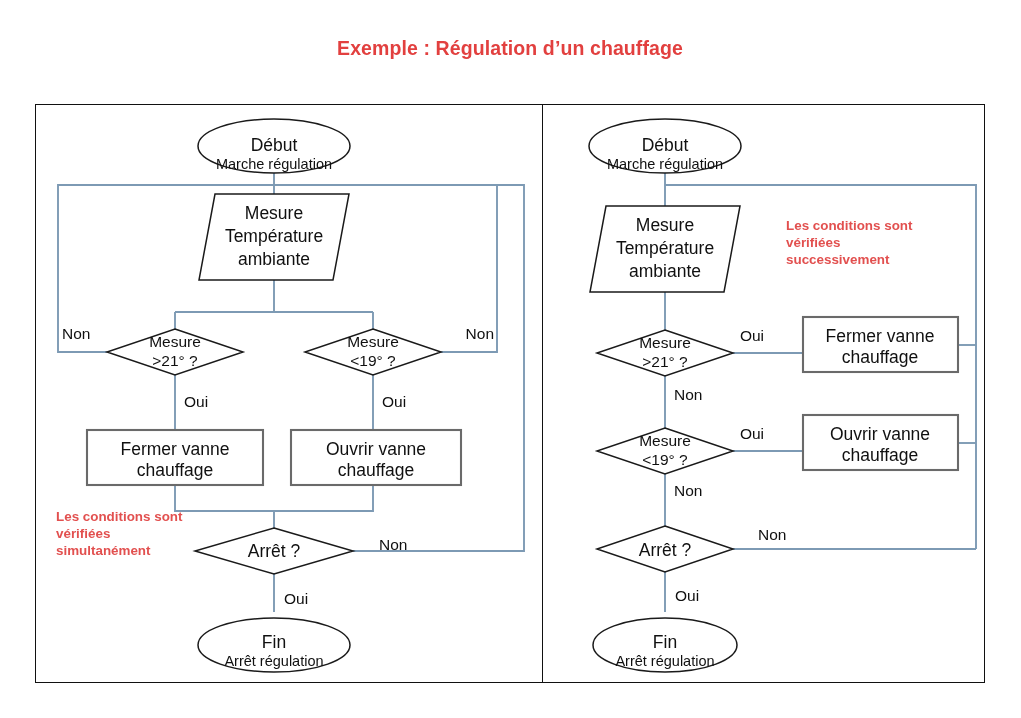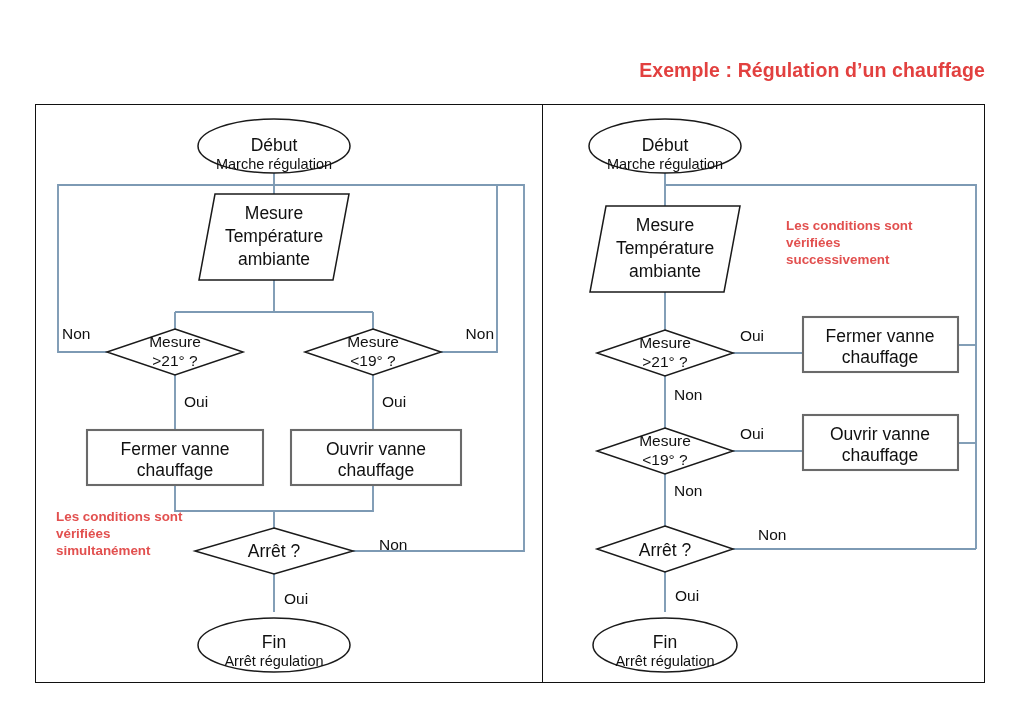--- a/index.html
+++ b/index.html
@@ -12,21 +12,21 @@
 
   
   .frame{
     position:absolute;left:35px;top:36px;width:950px;height:647px;
     border:1.6px solid #111;box-sizing:border-box;background:#fff;
   }
   
   .header{
     position:absolute;left:35px;top:36px;width:950px;height:69px;
     box-sizing:border-box;border-bottom:1.6px solid #111;
-    display:flex;flex-direction:column;align-items:flex-end;justify-content:center;
+    display:flex;flex-direction:row;align-items:flex-start;justify-content:center;
     background:#fff;
   }
   .title{
     color:#e2403f;font-weight:bold;font-size:19.5px;line-height:24px;
     letter-spacing:.1px;margin:0;text-align:center;
   }
   .subtitle{
     color:#101010;font-size:15.5px;line-height:20px;margin:2px 0 0 0;text-align:center;
   }
   

